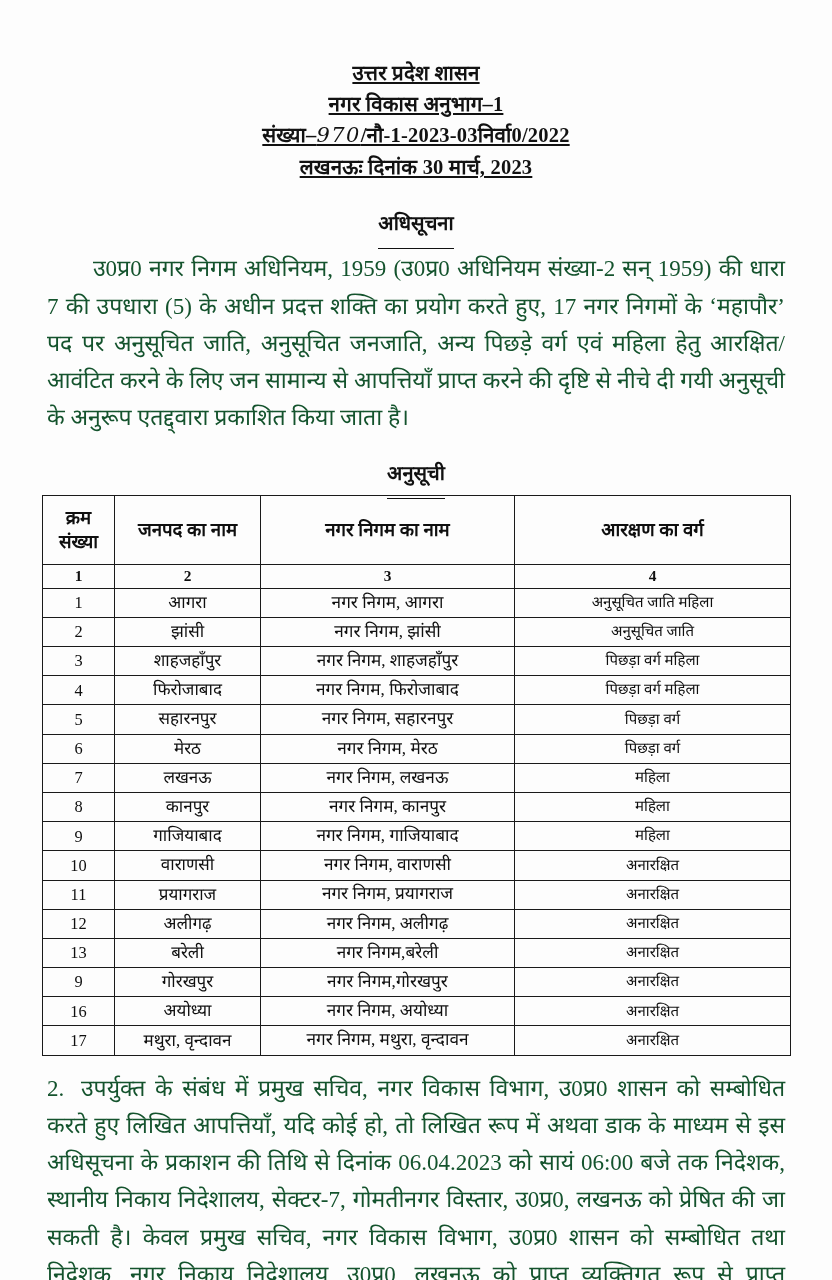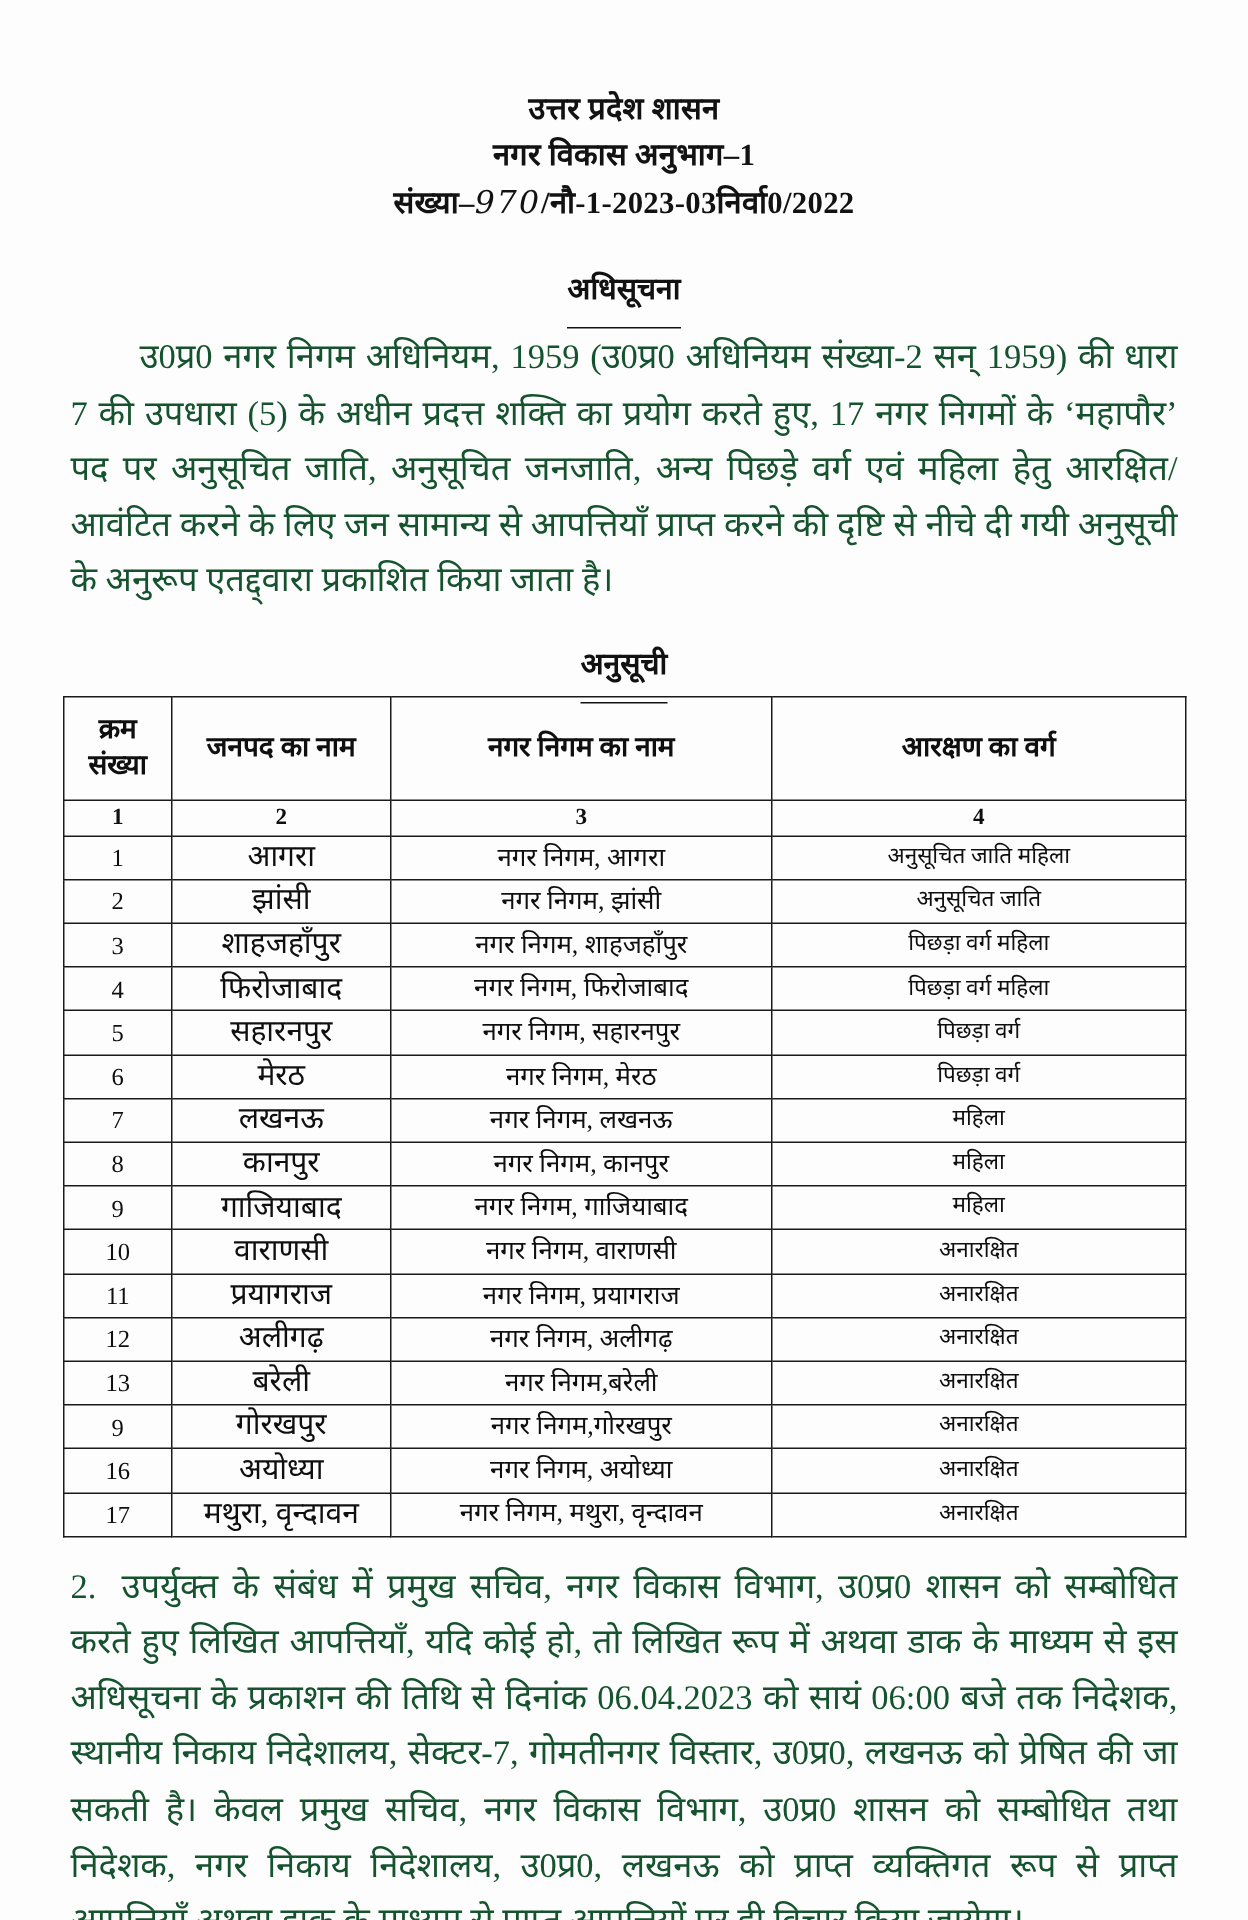--- a/index.html
+++ b/index.html
@@ -23,20 +23,21 @@
     height: 1280px;
     box-sizing: border-box;
     padding: 0;
   }
 
   
   .letterhead {
     text-align: center;
     padding-top: 58px;
     line-height: 1.52;
+    text-decoration: underline;
   }
   .letterhead .lh-line {
     font-size: 20.5px;
     font-weight: 600;
     letter-spacing: 0.2px;
     color: #121212;
     white-space: nowrap;
   }
   .lh-number .handnum {
     font-family: "DejaVu Serif", serif;
@@ -115,21 +116,21 @@
   table.schedule tbody tr.data td {
     height: 26.2px;
     line-height: 1.18;
   }
   .col-sno    { width: 72px; }
   .col-dist   { width: 146px; }
   .col-corp   { width: 254px; }
   .col-res    { width: 276px; }
 
   td.c-sno  { font-size: 16.4px; }
-  td.c-dist { font-size: 20px; }
+  td.c-dist { font-size: 17px; }
   td.c-corp { font-size: 17.2px; }
   td.c-res  { font-size: 15px; }
 
   
   .signature-area {
     position: relative;
     height: 120px;
     margin-top: 18px;
   }
   .signature-mark {
@@ -143,20 +144,21 @@
 </style>
 </head>
 <body>
 
 <div class="page">
 
   <div class="letterhead">
     <div class="lh-line">उत्तर प्रदेश शासन</div>
     <div class="lh-line">नगर विकास अनुभाग–1</div>
     <div class="lh-line lh-number"><span>संख्या–</span><span class="handnum">970</span><span>/नौ-1-2023-03निर्वा0/2022</span></div>
+    <div class="lh-line">लखनऊः दिनांक 30 मार्च, 2023</div>
   </div>
 
   <div class="center-heading">
     <span>अधिसूचना</span>
   </div>
 
   <p class="para indent">उ0प्र0 नगर निगम अधिनियम, 1959 (उ0प्र0 अधिनियम संख्या-2 सन् 1959) की धारा 7 की उपधारा (5) के अधीन प्रदत्त शक्ति का प्रयोग करते हुए, 17 नगर निगमों के ‘महापौर’ पद पर अनुसूचित जाति, अनुसूचित जनजाति, अन्य पिछड़े वर्ग एवं महिला हेतु आरक्षित/आवंटित करने के लिए जन सामान्य से आपत्तियाँ प्राप्त करने की दृष्टि से नीचे दी गयी अनुसूची के अनुरूप एतद्द्वारा प्रकाशित किया जाता है।</p>
 
   <div class="center-heading heading-schedule">
     <span>अनुसूची</span>

